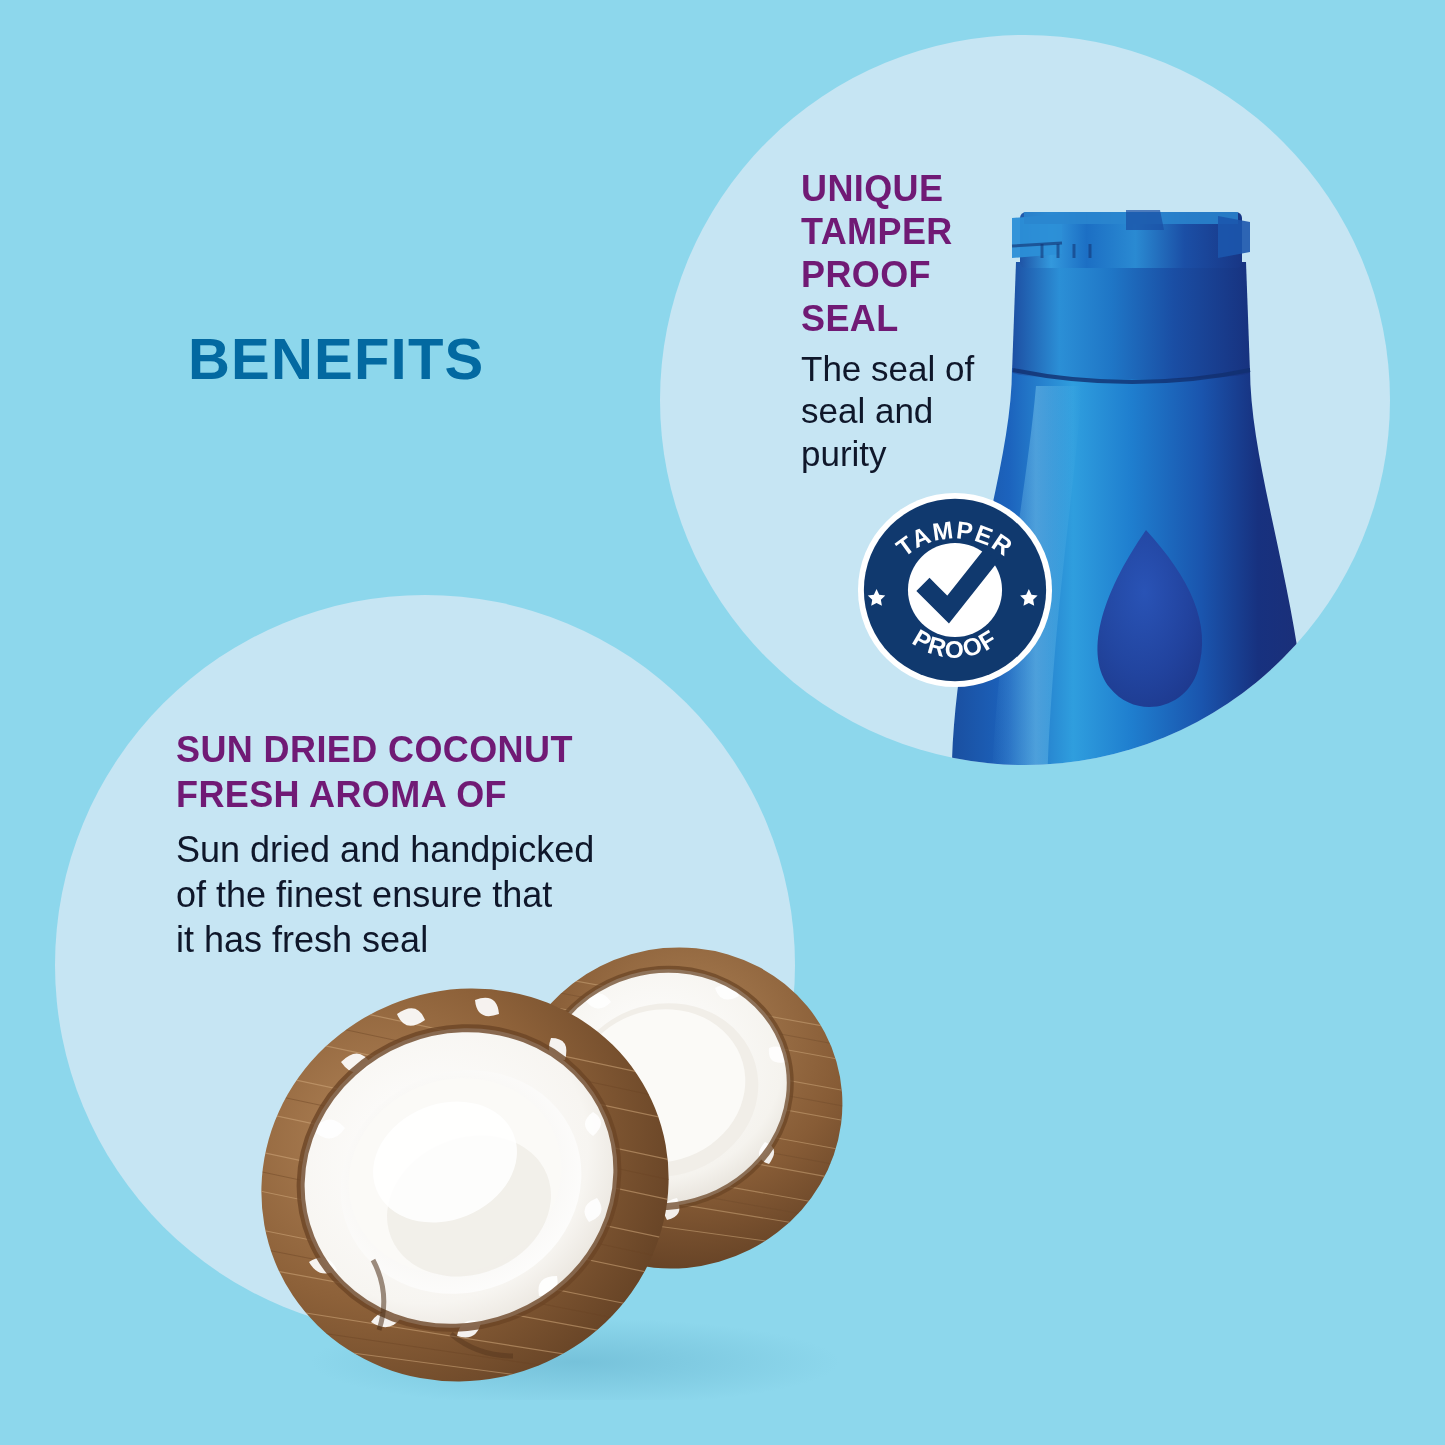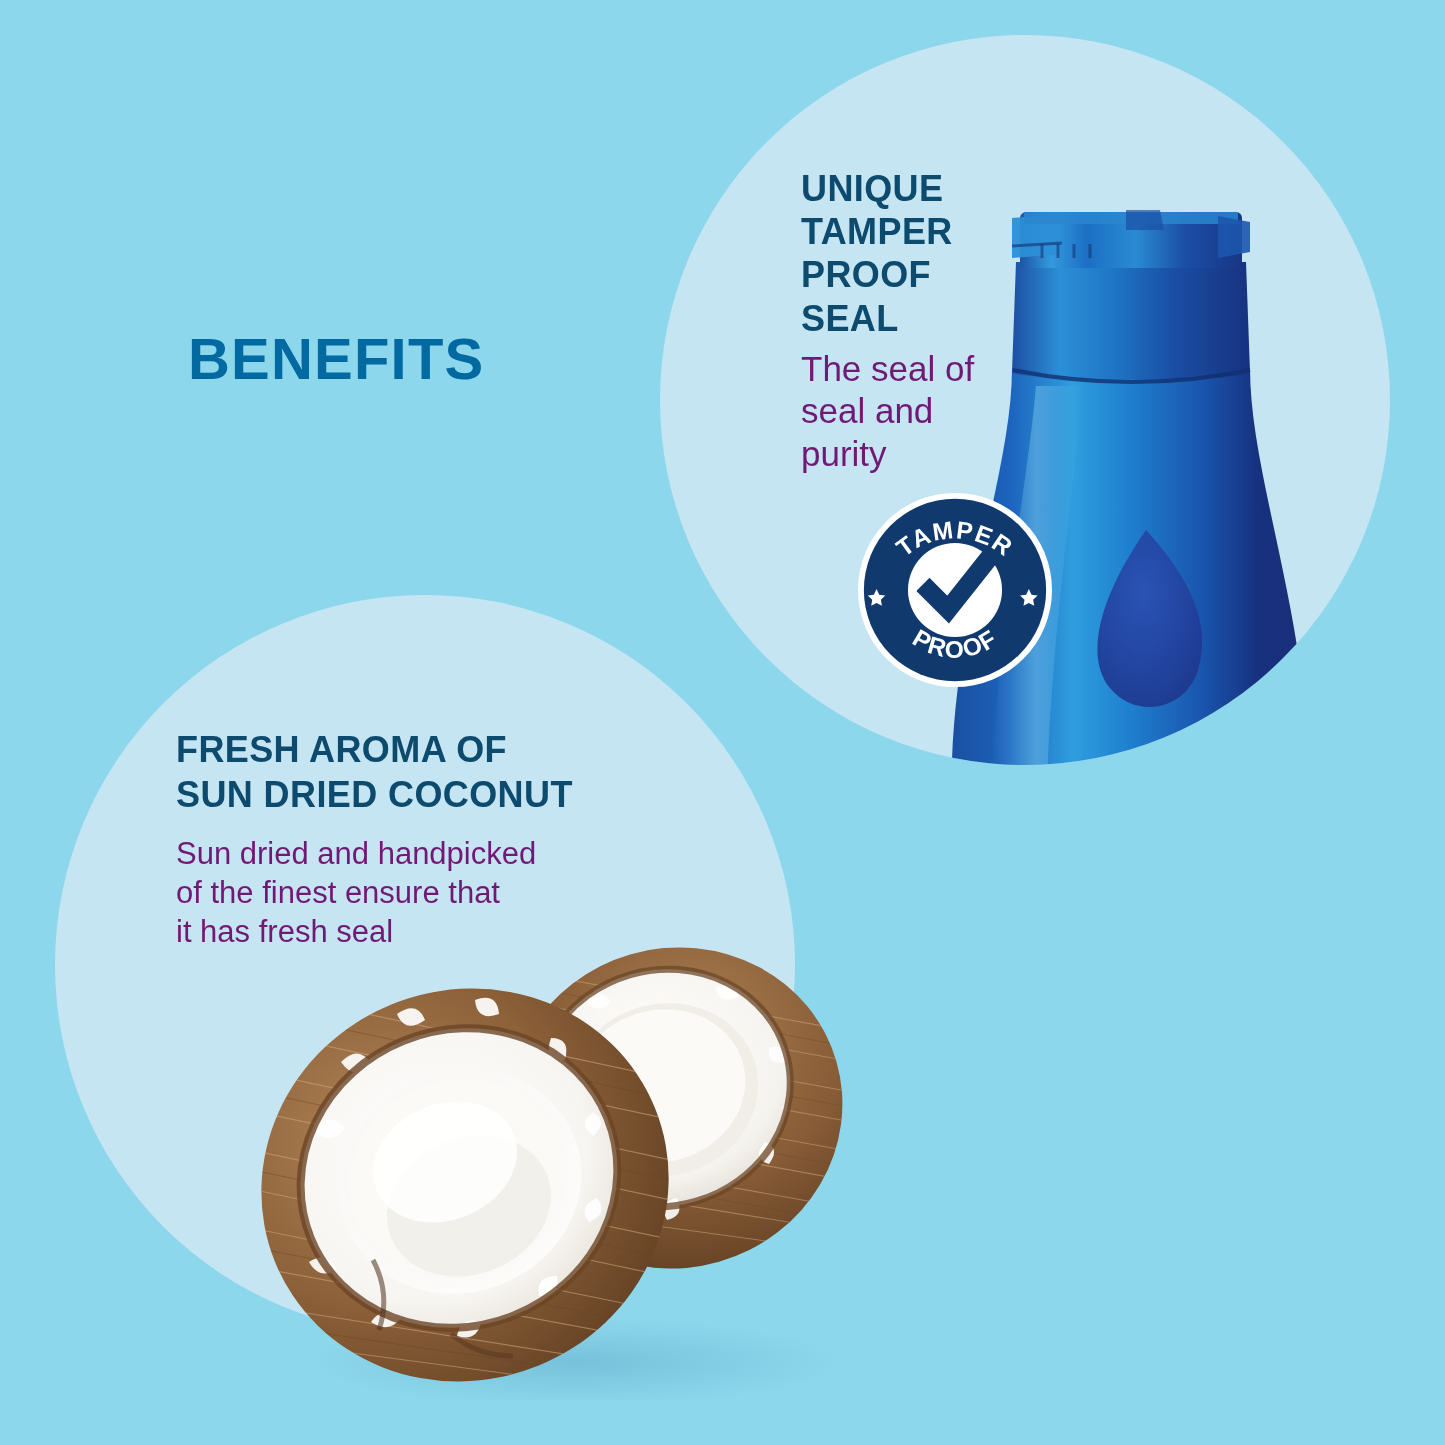--- a/index.html
+++ b/index.html
@@ -19,34 +19,34 @@
 
   
   #benefits-title{
     position:absolute;left:188px;top:330px;
     font-size:58px;font-weight:bold;letter-spacing:1.2px;
     color:#0369a1;line-height:1;white-space:nowrap;
   }
 
   .block-heading{
     font-size:35px;font-weight:bold;letter-spacing:0.4px;
-    color:#0c4a6e;line-height:1.18;margin:0;
+    color:#701a75;line-height:1.18;margin:0;
   }
   .block-body{
-    font-size:34px;font-weight:400;color:#701a75;
+    font-size:34px;font-weight:400;color:#0f172a;
     line-height:1.2;margin:6px 0 0 0;
   }
 
   #seal-text-block{position:absolute;left:801px;top:167px;width:230px;z-index:6;}
   #seal-text-block .block-heading{font-size:36px;line-height:1.2;}
   #seal-text-block .block-body{font-size:35px;line-height:1.22;margin-top:8px;}
 
   #coconut-text-block{position:absolute;left:176px;top:727px;width:580px;z-index:6;}
   #coconut-text-block .block-heading{font-size:36px;line-height:1.25;}
-  #coconut-text-block .block-body{font-size:31px;line-height:1.25;margin-top:18px;}
+  #coconut-text-block .block-body{font-size:36px;line-height:1.25;margin-top:10px;}
 
   
   #bottle-clip{
     position:absolute;left:660px;top:35px;width:730px;height:730px;
     border-radius:50%;overflow:hidden;z-index:3;
   }
   #bottle{position:absolute;left:290px;top:165px;width:360px;height:620px;}
 
   
   #tamper-badge{
@@ -172,22 +172,22 @@
     </div>
     <div class="block-body">
       <div>The seal of</div>
       <div>seal and</div>
       <div>purity</div>
     </div>
   </div>
 
   <div id="coconut-text-block">
     <div class="block-heading">
+      <div>SUN DRIED COCONUT</div>
       <div>FRESH AROMA OF</div>
-      <div>SUN DRIED COCONUT</div>
     </div>
     <div class="block-body">
       <div>Sun dried and handpicked</div>
       <div>of the finest ensure that</div>
       <div>it has fresh seal</div>
     </div>
   </div>
 
   <svg id="coconut-group" viewBox="0 0 620 470">
     <defs>

